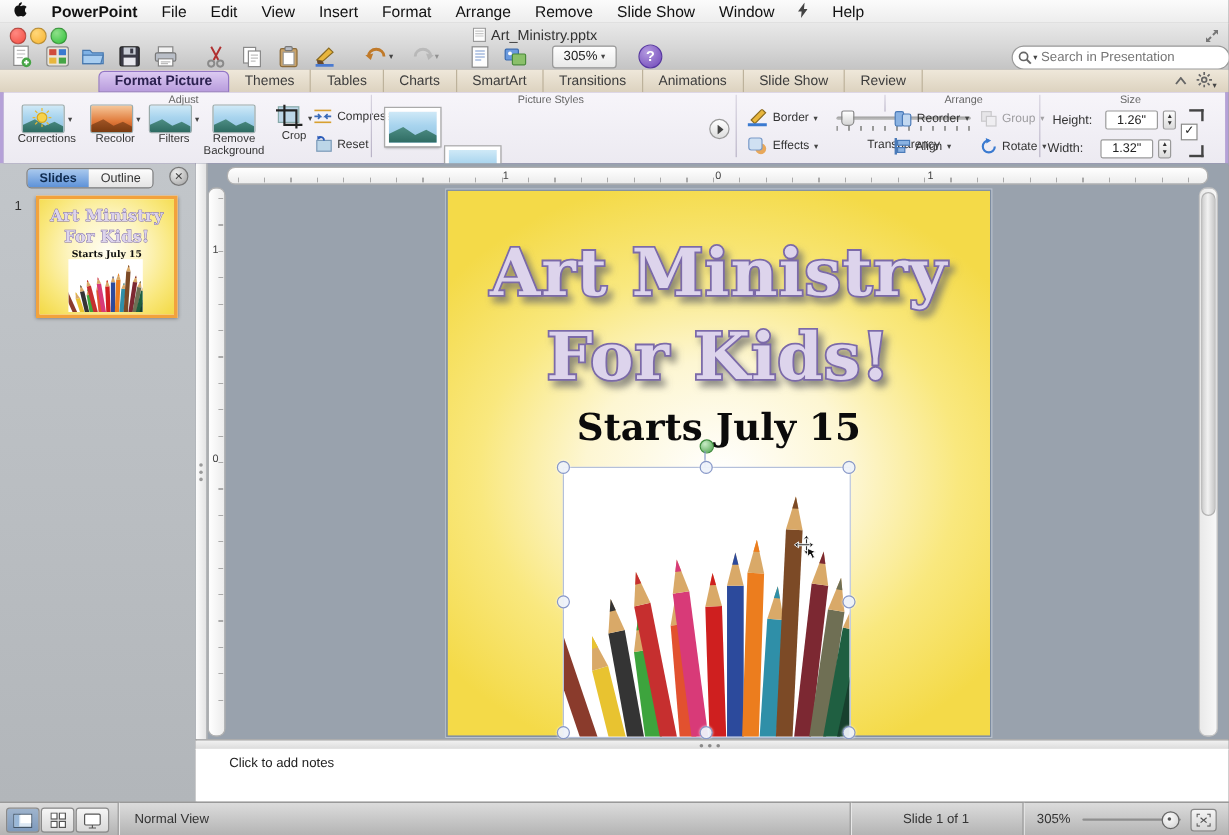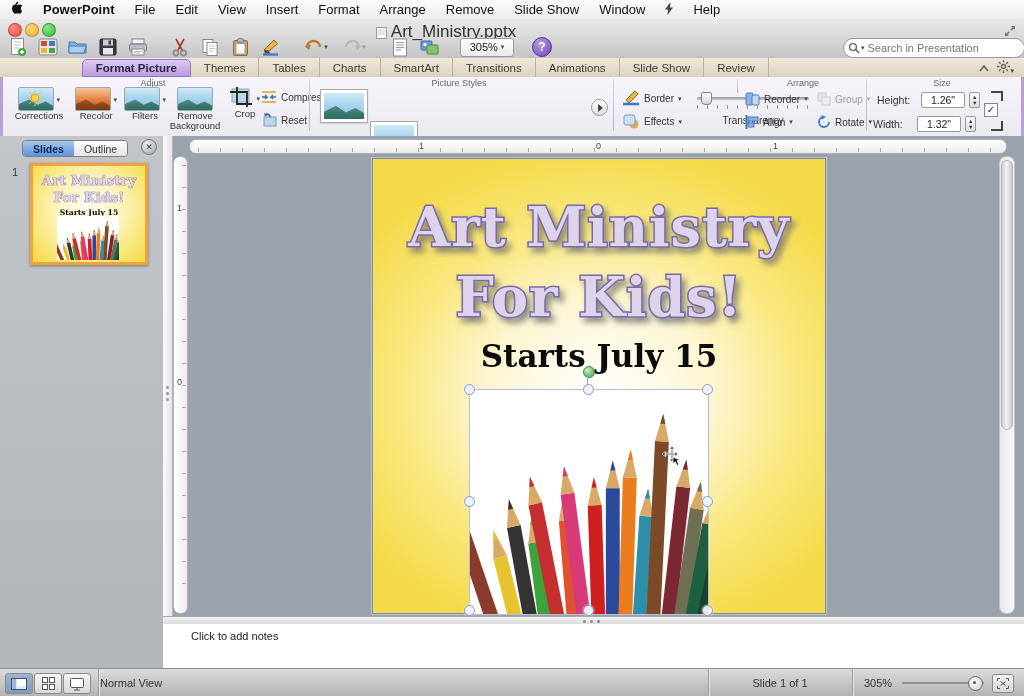--- a/index.html
+++ b/index.html
@@ -10,21 +10,21 @@
   
   .menubar{left:0;top:0;width:1024px;height:19px;background:linear-gradient(#fbfbfb,#ededed);
            border-bottom:1px solid #bdbdbd;display:flex;align-items:center;font-size:13px;color:#111;}
   .menubar .mi{padding:0 10px;white-space:nowrap;}
   .menubar .app-name{font-weight:bold;}
   
   .titlebar{left:0;top:19px;width:1024px;height:39px;
             background:linear-gradient(#e9e9e9 0%,#d6d6d6 55%,#c4c4c4 100%);
             border-bottom:1px solid #8f8f8f;}
   .light{width:12px;height:12px;border-radius:50%;top:4px;border:1px solid rgba(0,0,0,.25);}
-  .doc-title{top:3px;left:0;width:892px;text-align:center;font-size:17px;color:#333;}
+  .doc-title{top:3px;left:0;width:892px;text-align:center;font-size:12px;color:#333;}
   .tool-row{top:17px;left:6px;height:22px;display:flex;align-items:center;gap:6px;}
   .tbtn{width:24px;height:22px;display:flex;align-items:center;justify-content:center;}
   .tsep{width:6px;}
   .zoombox{width:52px;height:17px;background:linear-gradient(#fff,#e8e8e8);border:1px solid #9a9a9a;
            border-radius:3px;font-size:11px;display:flex;align-items:center;justify-content:center;gap:3px;color:#222;}
   .helpbtn{width:18px;height:18px;border-radius:50%;background:radial-gradient(circle at 35% 30%,#b49ae0,#6e46b8);
            color:#fff;font-weight:bold;font-size:12px;display:flex;align-items:center;justify-content:center;border:1px solid #5636a0;}
   .searchwrap{top:19px;left:843px;width:172px;height:18px;background:#fff;border:1px solid #999;
               border-radius:10px;display:flex;align-items:center;padding:0 4px;gap:1px;}
   .searchwrap input{border:none;outline:none;flex:1;font-size:11px;font-family:"Liberation Sans",sans-serif;
@@ -677,21 +677,21 @@
           <rect x="7.5" y="7.5" width="5" height="5" fill="#fff" stroke="#555"></rect>
         </svg>
     </div>
     <div class="sbtn" style="left:63px;">
       <svg width="16" height="14" viewBox="0 0 16 14">
           <rect x="1.5" y="1.5" width="13" height="9" rx="1" fill="#fff" stroke="#555"></rect>
           <path d="M5 13h6M8 10.5V13" stroke="#555"></path>
         </svg>
     </div>
     <div class="ssep" style="left:98px;"></div>
-    <div class="abs" style="left:100px;top:8px;">Normal View</div>
+    <div class="abs" style="left:112px;top:8px;">Normal View</div>
 
     <div class="ssep" style="left:708px;"></div>
     <div class="abs" style="left:708px;top:8px;width:144px;text-align:center;">Slide 1 of 1</div>
     <div class="ssep" style="left:852px;"></div>
     <div class="abs" style="left:864px;top:8px;">305%</div>
     <div class="zslider" style="left:902px;width:82px;"></div>
     <div class="zknob" style="left:968px;"></div>
     <div class="abs" style="left:992px;top:5px;width:20px;height:17px;border:1px solid #888;border-radius:3px;background:linear-gradient(#f4f4f4,#d6d6d6);display:flex;align-items:center;justify-content:center;">
       <svg width="12" height="11" viewBox="0 0 12 11">
           <path d="M0.5 3V0.5H3M9 0.5h2.5V3M11.5 8v2.5H9M3 10.5H0.5V8" fill="none" stroke="#555"></path>

